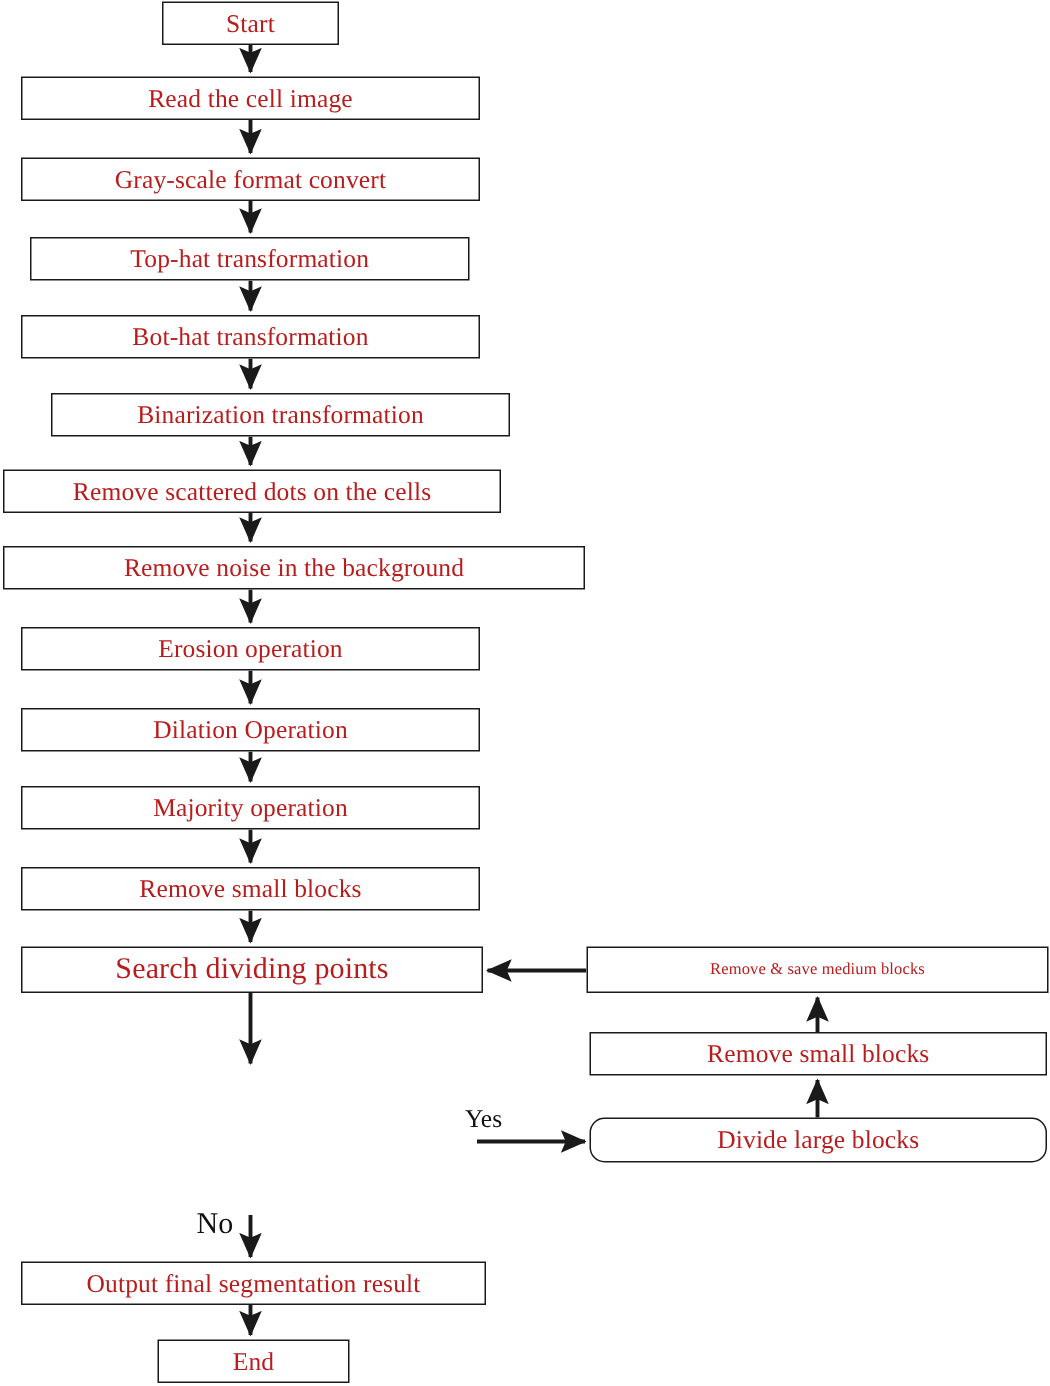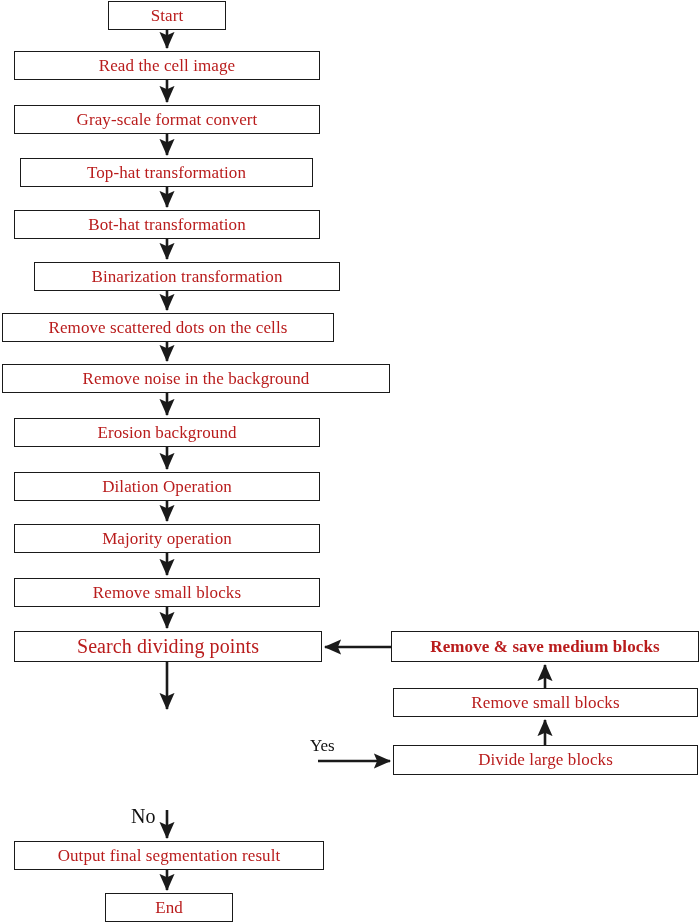--- a/index.html
+++ b/index.html
@@ -131,21 +131,21 @@
 
   <div class="node" style="left:2px; top:313px; width:332px; height:29px; font-size:17px;">
     <span class="node-label">Remove scattered dots on the cells</span>
   </div>
 
   <div class="node" style="left:2px; top:364px; width:388px; height:29px; font-size:17px;">
     <span class="node-label">Remove noise in the background</span>
   </div>
 
   <div class="node" style="left:14px; top:418px; width:306px; height:29px; font-size:17px;">
-    <span class="node-label">Erosion background</span>
+    <span class="node-label">Erosion operation</span>
   </div>
 
   <div class="node" style="left:14px; top:472px; width:306px; height:29px; font-size:17px;">
     <span class="node-label">Dilation Operation</span>
   </div>
 
   <div class="node" style="left:14px; top:524px; width:306px; height:29px; font-size:17px;">
     <span class="node-label">Majority operation</span>
   </div>
 
@@ -159,29 +159,29 @@
 
 
   <div class="node" style="left:14px; top:841px; width:310px; height:29px; font-size:17px;">
     <span class="node-label">Output final segmentation result</span>
   </div>
 
   <div class="node" style="left:105px; top:893px; width:128px; height:29px; font-size:17px;align-items:center;">
     <span class="node-label">End</span>
   </div>
 
-  <div class="node" style="left:391px; top:631px; width:308px; height:31px; font-size:17px;font-weight:bold;">
+  <div class="node" style="left:391px; top:631px; width:308px; height:31px; font-size:11px;">
     <span class="node-label">Remove &amp; save medium blocks</span>
   </div>
 
   <div class="node" style="left:393px; top:688px; width:305px; height:29px; font-size:17px;">
     <span class="node-label">Remove small blocks</span>
   </div>
 
-  <div class="node" style="left:393px; top:745px; width:305px; height:30px; font-size:17px;">
+  <div class="node" style="left:393px; top:745px; width:305px; height:30px; font-size:17px;border-radius:10px;">
     <span class="node-label">Divide large blocks</span>
   </div>
 
   <div class="edge-label" style="left:310px; top:737px; font-size:17px;">Yes</div>
 
   <div class="edge-label" style="left:131px; top:806px; font-size:20px;">No</div>
 
 </div>
 
 </body></html>

